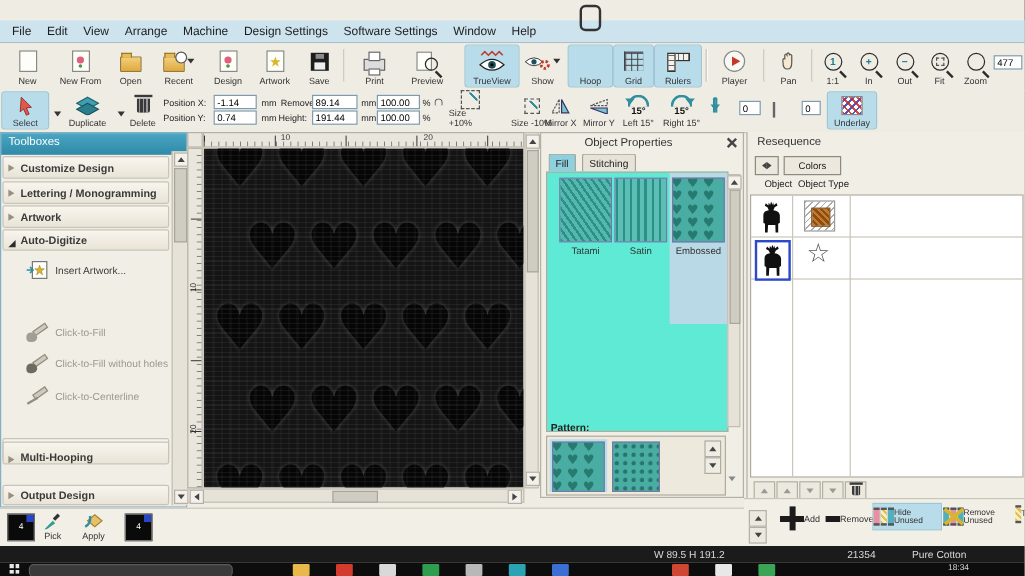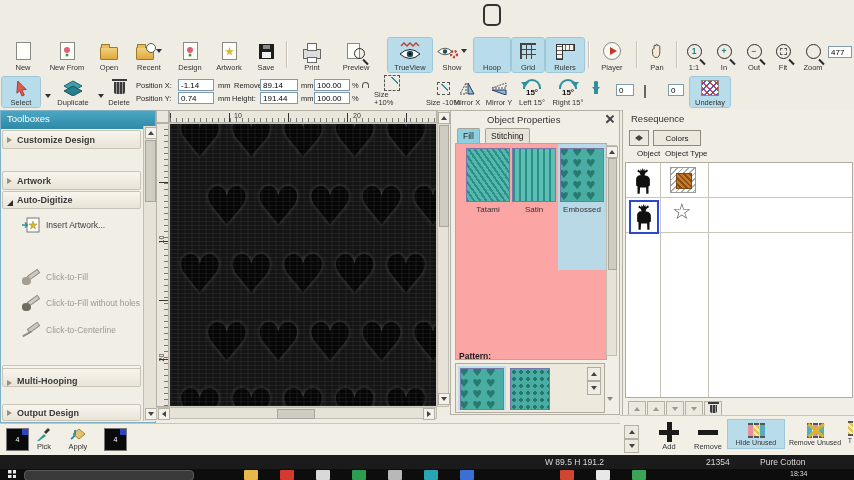--- a/index.html
+++ b/index.html
@@ -125,21 +125,21 @@
   .thumb{position:absolute;background:#cfccc2;border:1px solid #aaa59a;}
   
   .objprops{position:absolute;left:450px;top:110px;width:170px;height:305px;background:#f1eee6;border:1px solid #b5b0a5;box-sizing:border-box;}
   .panel-title{position:absolute;font-size:9.5px;color:#333;}
   .closeX{position:absolute;width:10px;height:10px;}
   .closeX::before,.closeX::after{content:"";position:absolute;left:4px;top:0;width:1.6px;height:10px;background:#444;}
   .closeX::before{transform:rotate(45deg);} .closeX::after{transform:rotate(-45deg);}
   .tab{position:absolute;font-size:8.5px;padding:2px 5px;border:1px solid #a9a49a;border-bottom:none;
     background:#e7e3d9;border-radius:2px 2px 0 0;}
   .tab.active{background:#8fd0de;}
-  .op-content{position:absolute;left:4px;top:32px;width:150px;height:215px;background:#fca5a5;border:1px solid #b0aba0;}
+  .op-content{position:absolute;left:4px;top:32px;width:150px;height:215px;background:#5eead4;border:1px solid #b0aba0;}
   .stw{position:absolute;width:44px;height:54px;border:1px solid #77a;box-sizing:border-box;}
   .pat-tatami{background:repeating-linear-gradient(55deg,#2e8f86 0 2px,#54b8ae 2px 5px);}
   .pat-satin{background:repeating-linear-gradient(90deg,#2e8f86 0 2px,#5cbfb5 2px 6px);}
   .pat-emboss{background:#4aada3;overflow:hidden;}
   .pat-emboss::before{content:"♥ ♥ ♥\A♥ ♥ ♥\A ♥ ♥ ♥\A♥ ♥ ♥\A ♥ ♥ ♥";white-space:pre;font-family:"DejaVu Sans",sans-serif;
     font-size:11px;line-height:11px;color:rgba(10,80,70,.55);display:block;margin:-2px 0 0 -2px;}
   .pat-dots{background:radial-gradient(circle at 3px 3px,#26756d 1.6px,transparent 2.1px) 0 0/7px 7px,#4aada3;}
   .stw-label{position:absolute;width:48px;text-align:center;font-size:8px;color:#333;}
   .op-scroll{position:absolute;width:11px;background:#e6e2d8;border:1px solid #c2bdb1;box-sizing:border-box;}
   .pattern-box{position:absolute;left:4px;top:252px;width:148px;height:48px;background:#edeadd;border:1px solid #b0aba0;overflow:hidden;}
@@ -151,21 +151,21 @@
   .gline-v{position:absolute;top:0;bottom:0;width:1px;background:#c9c5ba;}
   .gline-h{position:absolute;left:0;right:0;height:1px;background:#c9c5ba;}
   .hatch-sq{width:26px;height:26px;border:1px solid #999;box-sizing:border-box;position:relative;
     background:repeating-linear-gradient(135deg,#aaa 0 1px,transparent 1px 4px),#fff;}
   .hatch-sq::after{content:"";position:absolute;left:5px;top:5px;width:14px;height:14px;border:1px solid #7a4a12;
     background:repeating-linear-gradient(45deg,#c87a2a 0 2px,#8a4d14 2px 4px);}
   .selbox{position:absolute;border:2px solid #2b49c9;background:#fff;}
   .sb2{position:absolute;width:16px;height:13px;background:#eceadf;border:1px solid #b5b0a5;display:flex;align-items:center;justify-content:center;}
   
   .actbar{position:absolute;left:620px;top:415px;width:234px;height:40px;background:#f2efe7;border-top:1px solid #cac5ba;}
-  .act{position:absolute;display:flex;flex-direction:column;align-items:center;font-size:7.5px;color:#333;}
+  .act{position:absolute;display:flex;flex-direction:row;align-items:center;font-size:7.5px;color:#333;}
   .plus{width:20px;height:20px;position:relative;}
   .plus::before{content:"";position:absolute;left:0;top:7.5px;width:20px;height:5px;background:#1b1b1b;}
   .plus::after{content:"";position:absolute;left:7.5px;top:0;width:5px;height:20px;background:#1b1b1b;}
   .minus{width:20px;height:5px;background:#1b1b1b;margin:8px 0 7px;}
   .spools{display:flex;gap:1px;height:17px;align-items:center;position:relative;}
   .spool{width:5px;height:15px;border-top:2px solid #555;border-bottom:2px solid #555;box-sizing:border-box;}
   .sp-pink{background:#e98fa2;} .sp-yel{background:repeating-linear-gradient(45deg,#e3c14b 0 2px,#f7ecc4 2px 4px);} .sp-teal{background:#54aebd;}
   .xover::before,.xover::after{content:"";position:absolute;left:-1px;top:7px;width:20px;height:2.5px;background:#d8b62a;}
   .xover::before{transform:rotate(40deg);} .xover::after{transform:rotate(-40deg);}
   
@@ -176,20 +176,31 @@
   .winlogo{position:absolute;left:8px;top:1px;width:8px;height:8px;background:
     linear-gradient(#e8e8e8,#e8e8e8) 0 0/3.5px 3.5px no-repeat,linear-gradient(#e8e8e8,#e8e8e8) 4.5px 0/3.5px 3.5px no-repeat,
     linear-gradient(#e8e8e8,#e8e8e8) 0 4.5px/3.5px 3.5px no-repeat,linear-gradient(#e8e8e8,#e8e8e8) 4.5px 4.5px/3.5px 3.5px no-repeat;}
 </style>
 </head>
 <body>
 
 <div id="screen">
 
 
+  <div class="menubar">
+    <span class="menuitem">File</span>
+    <span class="menuitem">Edit</span>
+    <span class="menuitem">View</span>
+    <span class="menuitem">Arrange</span>
+    <span class="menuitem">Machine</span>
+    <span class="menuitem">Design Settings</span>
+    <span class="menuitem">Software Settings</span>
+    <span class="menuitem">Window</span>
+    <span class="menuitem">Help</span>
+  </div>
 
   <div class="tb1">
     <div class="tbtn" style="left:4px;width:38px;">
       <span class="ic">
           <span class="pg"></span>
         </span>
         <span>New</span>
       </div>
     <div class="tbtn" style="left:44px;width:46px;">
       <span class="ic">
@@ -449,20 +460,23 @@
         </span>
         <span>Underlay</span>
       </div>
   </div>
 
   <div class="toolboxes">
     <div class="tbx-head">Toolboxes</div>
   </div>
   <div class="tbx-sec" style="top:130px;height:19px;">
       <span>Customize Design</span>
+    </div>
+  <div class="tbx-sec" style="top:151px;height:19px;">
+      <span>Lettering / Monogramming</span>
     </div>
   <div class="tbx-sec" style="top:171px;height:19px;">
       <span>Artwork</span>
     </div>
   <div class="tbx-sec open" style="top:191px;height:18px;">
       <span>Auto-Digitize</span>
     </div>
   <div class="tbx-tool en" style="top:212px;height:25px;">
     <svg width="18" height="16">
         <rect x="5" y="1" width="12" height="14" fill="#fff" stroke="#777"></rect>

